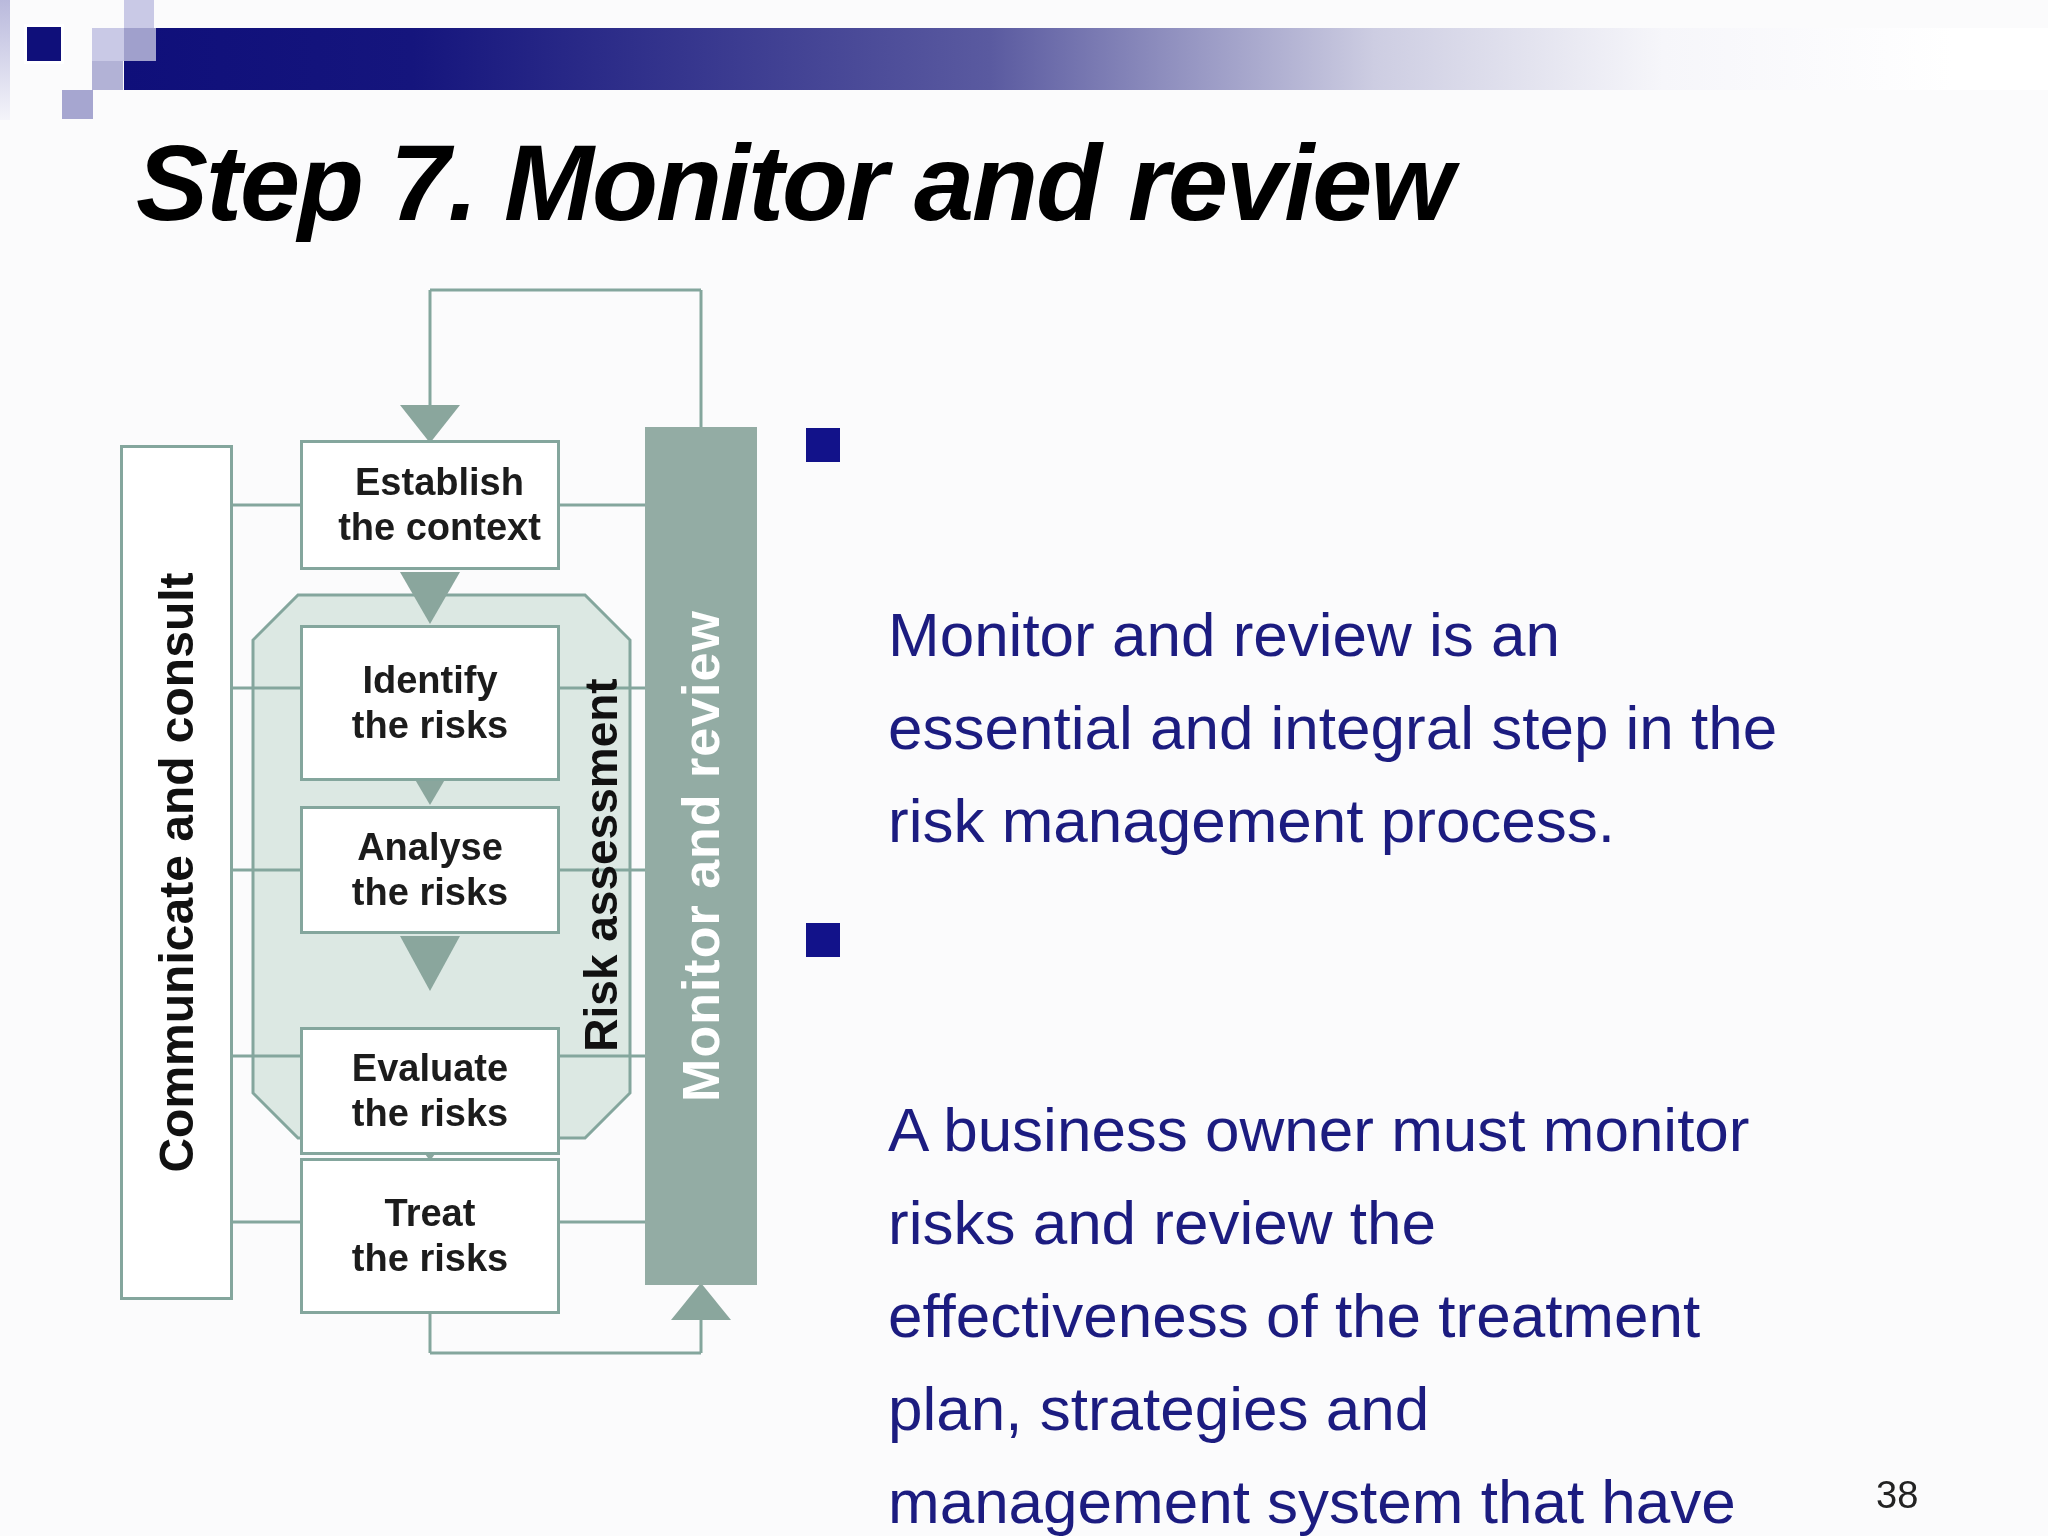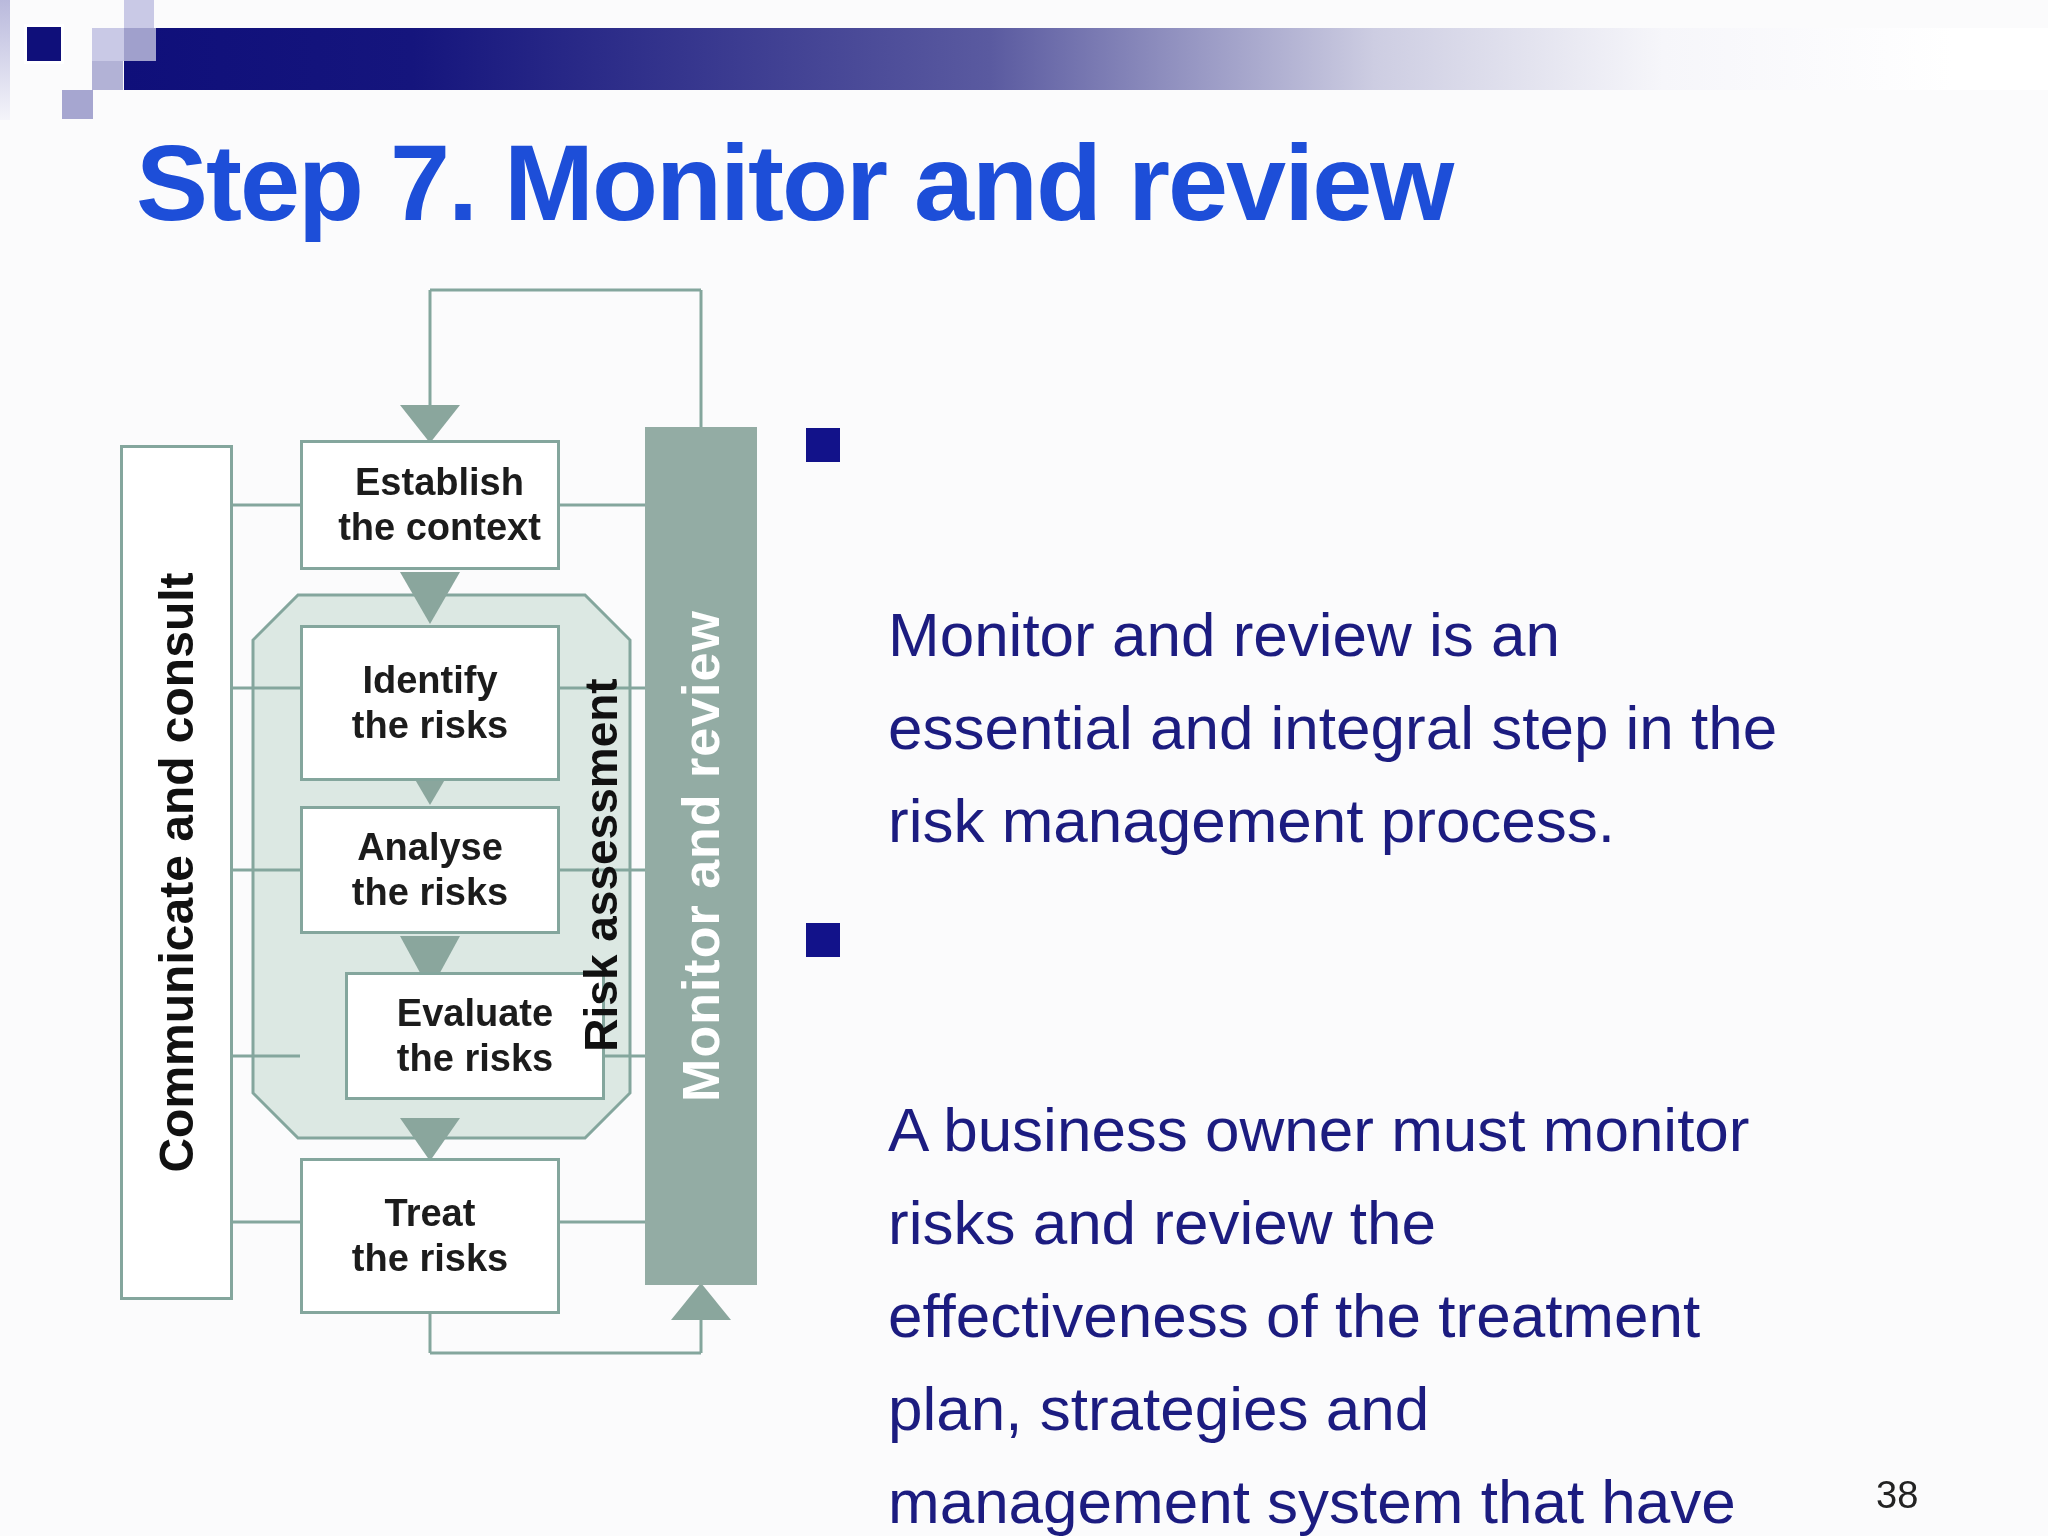--- a/index.html
+++ b/index.html
@@ -27,22 +27,22 @@
   .sq-navy      { left: 27px;  top: 27px; width: 34px; height: 34px; background: #0f0f7a; box-shadow: 0 0 0 3px #ffffff; }
   .sq-light     { left: 92px;  top: 28px; width: 32px; height: 33px; background: #c9c9e6; }
   .sq-med       { left: 124px; top: 28px; width: 32px; height: 33px; background: #a0a0cc; }
   .sq-mid2      { left: 92px;  top: 61px; width: 31px; height: 29px; background: #b2b2d6; }
   .sq-mid3      { left: 62px;  top: 90px; width: 31px; height: 29px; background: #a6a6d0; }
 
   
   .title {
     position: absolute; left: 136px; top: 118px;
     font-size: 108px; line-height: 1.2;
-    font-weight: bold; 
-    color: #1d4ed8; letter-spacing: -2px;
+    font-weight: bold; font-style: italic;
+    color: #000000; letter-spacing: -2px;
     white-space: nowrap;
   }
 
   
   .bullets { position: absolute; left: 806px; top: 402px; width: 1245px; }
   .bullet {
     position: relative; padding-left: 82px; margin-bottom: 30px;
     color: #1c1c80; font-size: 62px; line-height: 93px;
     white-space: pre-line;
   }
@@ -58,21 +58,21 @@
   .fbox {
     position: absolute; left: 210px; width: 260px;
     background: #ffffff; border: 3px solid #84a69d; box-sizing: border-box;
     display: flex; align-items: center; justify-content: center;
     text-align: center; white-space: pre-line;
     font-size: 38px; font-weight: 600; line-height: 1.18; color: #1c1c1c;
   }
   .fbox-establish { top: 165px; height: 130px; padding-left: 19px; }
   .fbox-identify  { top: 350px; height: 156px; }
   .fbox-analyse   { top: 531px; height: 128px; }
-  .fbox-evaluate  { top: 697px; height: 128px; margin-left: 45px; }
+  .fbox-evaluate  { top: 752px; height: 128px; }
   .fbox-treat     { top: 883px; height: 156px; }
 
   .rail {
     position: absolute; box-sizing: border-box;
     display: flex; align-items: center; justify-content: center;
   }
   .rail-comm {
     left: 30px; top: 170px; width: 113px; height: 855px;
     background: #ffffff; border: 3px solid #84a69d;
   }

